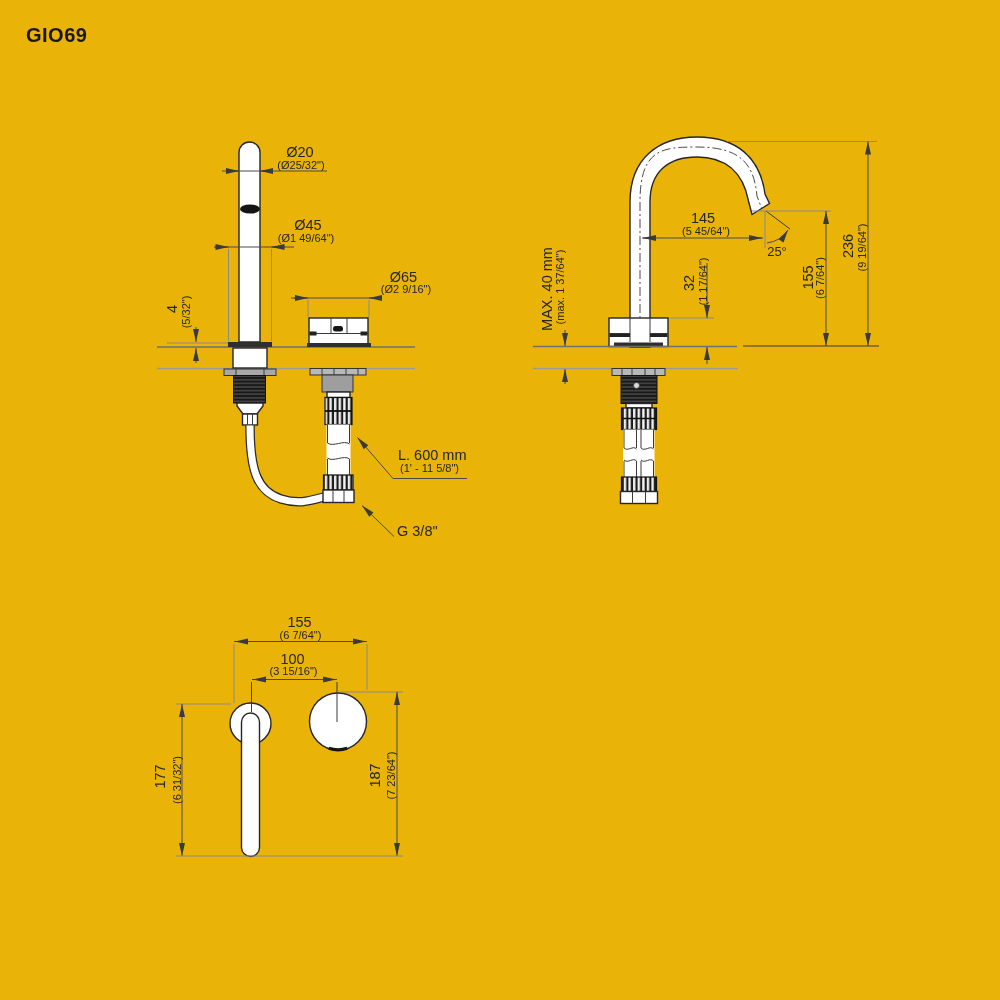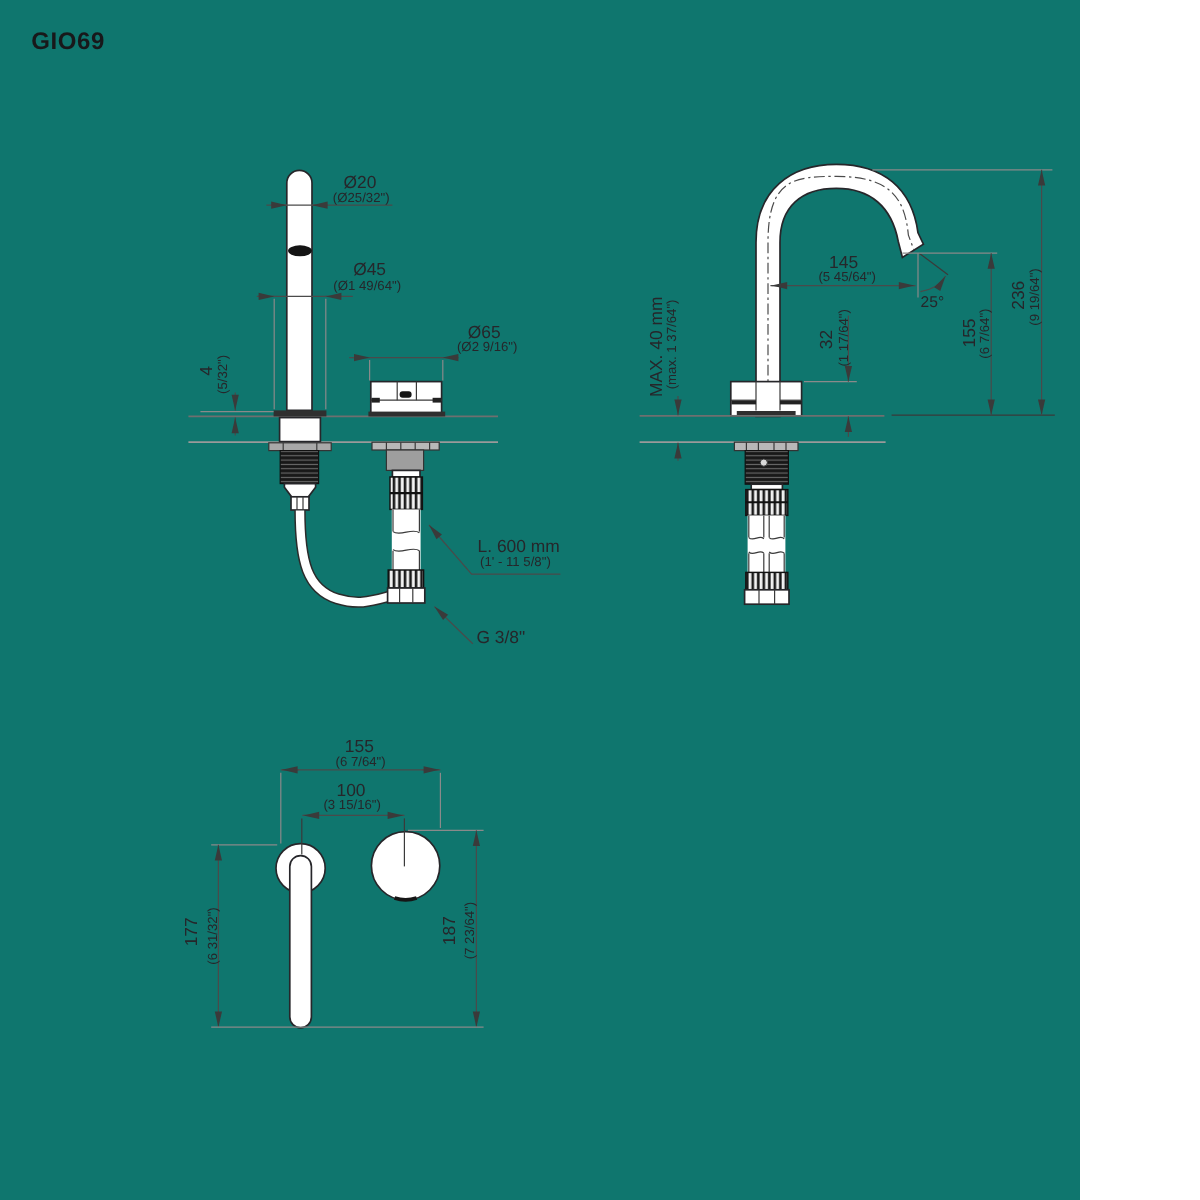--- a/index.html
+++ b/index.html
@@ -1,16 +1,16 @@
 <!DOCTYPE html>
 <html><head>
 <meta charset="utf-8">
 <style>
   html,body{margin:0;padding:0;background:#ffffff;}
-  #stage{position:relative;width:900px;height:1000px;background:#0f766e;overflow:hidden;
+  #stage{position:relative;width:1000px;height:1000px;background:#eab308;overflow:hidden;
          font-family:"Liberation Sans",sans-serif;}
   #title{position:absolute;left:26px;top:24px;font-size:20px;font-weight:bold;
          color:#18181a;letter-spacing:.5px;}
   svg{position:absolute;left:0;top:0;}
   svg text{fill:#26262a;font-family:"Liberation Sans",sans-serif;}
   .t14{font-size:14.5px;}
   .t13{font-size:13px;}
   .t10{font-size:11px;}
   .o{fill:#fff;stroke:#26262a;stroke-width:1.4;}
   .s1{fill:none;stroke:#3a3a3a;stroke-width:1;}

